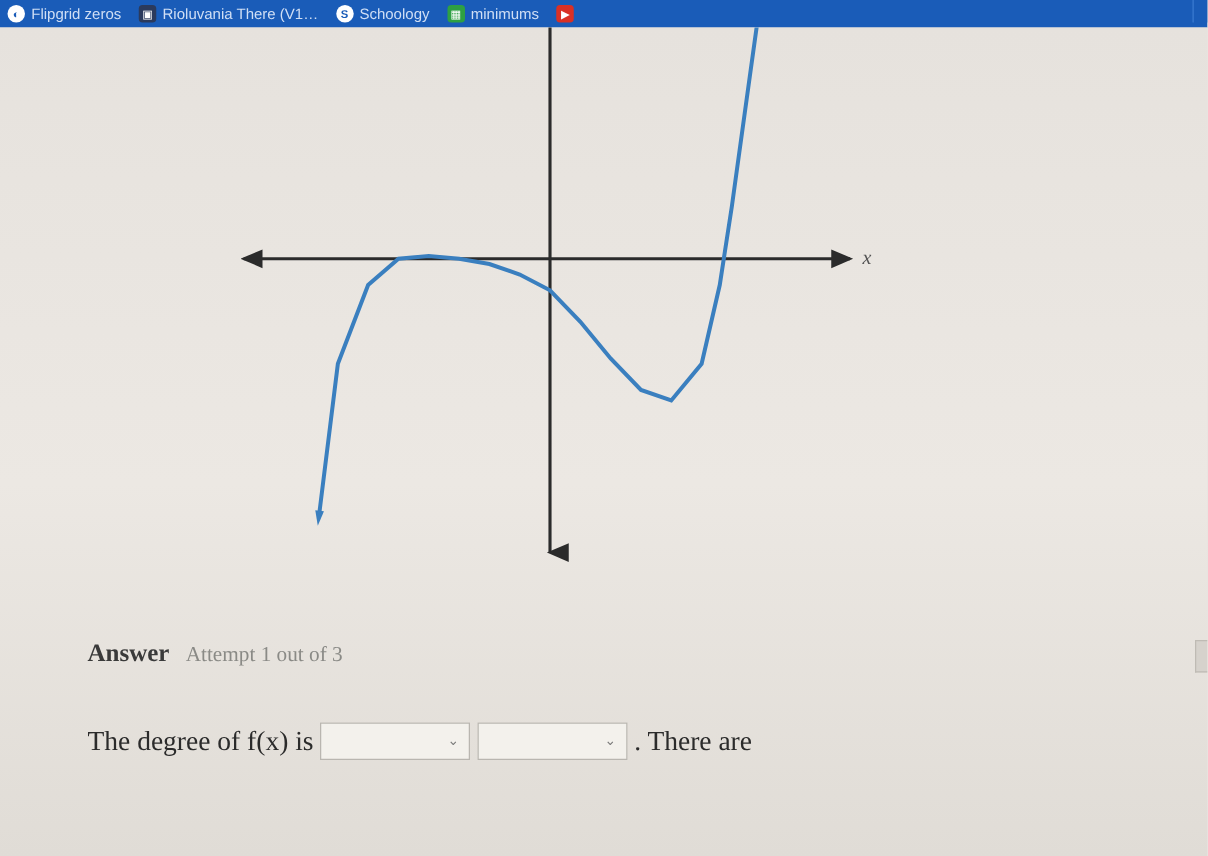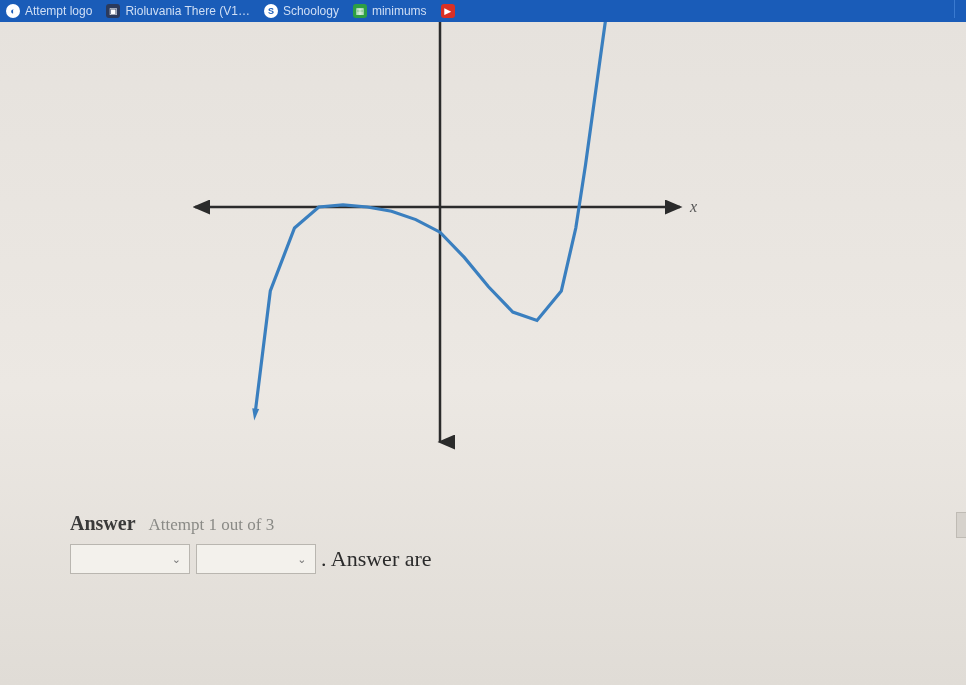--- a/index.html
+++ b/index.html
@@ -43,21 +43,21 @@
     width: 720px; height: 450px;
   }
   .answer-block {
     position: absolute;
     left: 70px;
     top: 490px;
     right: 0;
     font-size: 22px;
     color: #2b2b2b;
   }
-  .answer-header { font-size: 20px; }
+  .answer-header { font-size: 20px; margin-bottom: 34px; }
   .answer-header .bold { font-weight: bold; color:#3a3a3a; font-family: Georgia, serif;}
   .answer-header .attempt { color:#8a8a86; font-size: 17px; margin-left: 8px;}
   .qline { line-height: 2.2; }
   .dropdown {
     display: inline-flex;
     align-items: center;
     justify-content: flex-end;
     min-width: 120px;
     height: 30px;
     border: 1px solid #b9b6b0;
@@ -93,21 +93,21 @@
     position:absolute; font-family: 'Times New Roman', serif; font-style: italic;
     font-size: 16px; color:#555;
   }
 </style>
 </head>
 <body>
 
 <div class="bookmark-bar">
   <div class="bm-item">
     <span class="bm-icon bm-white-circ">◐</span>
-    <span>Attempt logo</span>
+    <span>Flipgrid zeros</span>
   </div>
   <div class="bm-item">
     <span class="bm-icon bm-dark">▣</span>
     <span>Rioluvania There (V1…</span>
   </div>
   <div class="bm-item">
     <span class="bm-icon bm-white-circ">S</span>
     <span>Schoology</span>
   </div>
   <div class="bm-item">
@@ -150,23 +150,24 @@
   </div>
 
   <div class="right-edge-btn"></div>
 
   <div class="answer-block">
     <div class="answer-header">
       <span class="bold">Answer</span>
       <span class="attempt">Attempt 1 out of 3</span>
     </div>
     <div class="qline">
+      <span>The degree of f(x) is </span>
       <span class="dropdown">
           <span class="chev">⌄</span>
         </span>
       <span class="dropdown">
           <span class="chev">⌄</span>
         </span>
-      <span> . Answer are </span>
+      <span> . There are </span>
     </div>
   </div>
 
 </div>
 
 </body></html>

